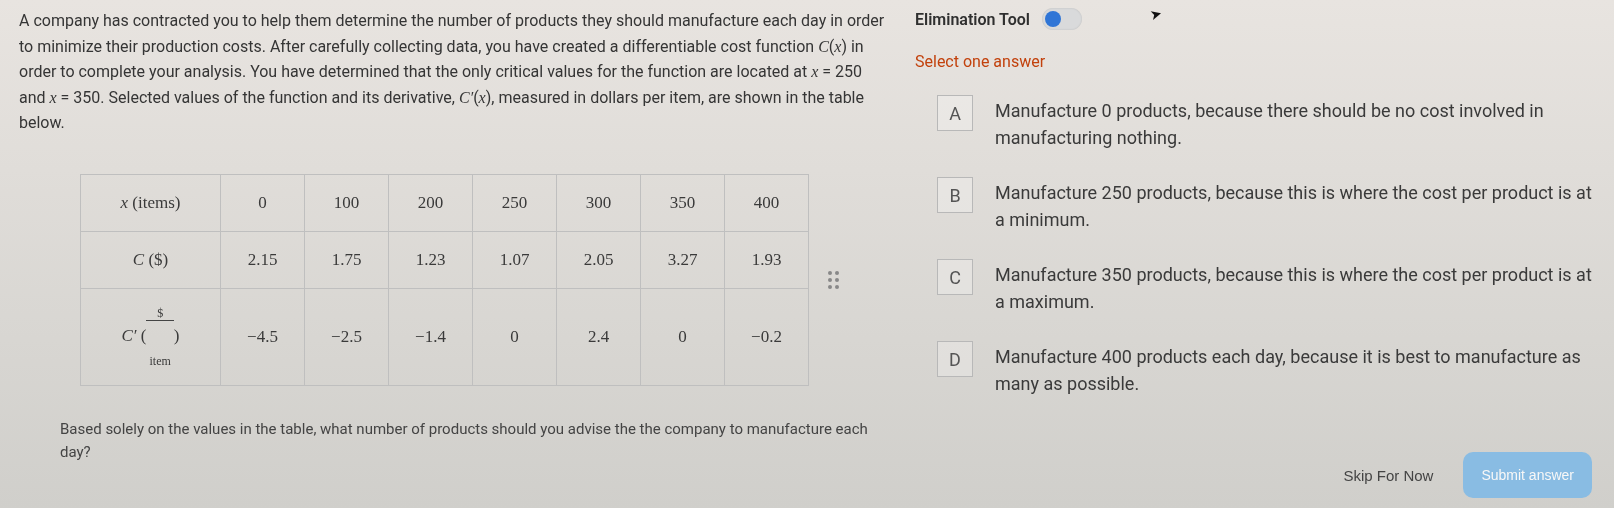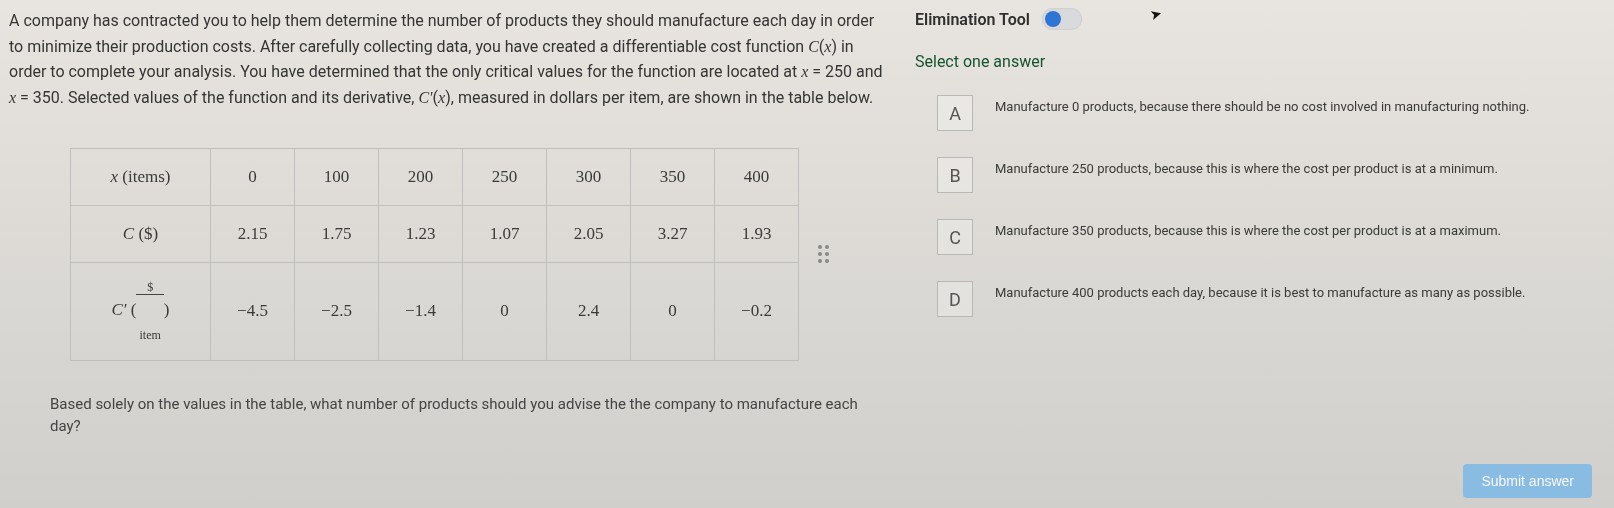--- a/index.html
+++ b/index.html
@@ -7,21 +7,21 @@
       font-family: -apple-system, BlinkMacSystemFont, "Segoe UI", Roboto, sans-serif;
       background: linear-gradient(180deg, #e8e4e0 0%, #d0cfcb 100%);
       width: 1614px;
       height: 508px;
       display: flex;
       color: #3a3a3a;
       overflow: hidden;
     }
     .left-panel {
       flex: 0 0 895px;
-      padding: 8px 10px 0 5px;
+      padding: 8px 10px 0 15px;
     }
     .right-panel {
       flex: 1;
       padding: 8px 10px 10px 10px;
       display: flex;
       flex-direction: column;
     }
     .problem-text {
       font-size: 16px;
       line-height: 1.6;
@@ -83,44 +83,44 @@
     .toggle {
       width: 40px; height: 22px; border-radius: 11px;
       background: #d9dadb; position: relative; cursor: pointer;
       box-shadow: inset 0 0 2px rgba(0,0,0,.15);
     }
     .toggle-knob {
       position: absolute; left: 3px; top: 3px;
       width: 16px; height: 16px; border-radius: 50%;
       background: #2f75d6;
     }
-    .select-header { font-size: 16px; color: #14532d; margin: 0 0 24px 10px; }
+    .select-header { font-size: 16px; color: #c2410c; margin: 0 0 24px 10px; }
     .options { display: flex; flex-direction: column; gap: 26px; margin-left: 32px; flex:1; }
     .option { display: flex; align-items: flex-start; gap: 22px; cursor: pointer; }
     .opt-letter {
       width: 36px; height: 36px; flex-shrink: 0;
       border: 1px solid #b8b8b8;
       display: flex; align-items: center; justify-content: center;
       font-size: 18px; color: #555; background: rgba(255,255,255,0.25);
     }
-    .opt-text { font-size: 13px; line-height: 1.5; color: #3a3a3a; padding-top: 2px; }
+    .opt-text { font-size: 18px; line-height: 1.5; color: #3a3a3a; padding-top: 2px; }
     .footer {
       display: flex; justify-content: flex-end; gap: 18px;
       padding: 12px 12px 0 0;
       align-items: center;
     }
     .skip-btn {
       background: transparent; border: none;
       font-size: 15px; color: #444; cursor: pointer;
       padding: 8px 12px;
     }
     .submit-btn {
       background: #7db9e8; border: none;
       font-size: 14px; color: #fff; cursor: pointer;
-      padding: 9px 18px; border-radius: 4px;
+      padding: 15px 18px; border-radius: 10px;
       opacity: .85;
     }
     .cursor-icon {
       position: absolute; left: 1150px; top: 6px;
       font-size: 14px; color: #111; transform: rotate(-15deg);
     }
     .frac {
       display: inline-block;
       font-size: 12px;
       vertical-align: middle;
@@ -208,15 +208,16 @@
       <div class="opt-letter">C</div>
       <div class="opt-text">Manufacture 350 products, because this is where the cost per product is at a maximum.</div>
     </div>
     <div class="option">
       <div class="opt-letter">D</div>
       <div class="opt-text">Manufacture 400 products each day, because it is best to manufacture as many as possible.</div>
     </div>
   </div>
 
   <div class="footer">
+    <button class="skip-btn">Skip For Now</button>
     <button class="submit-btn">Submit answer</button>
   </div>
 </div>
 
 </body></html>

